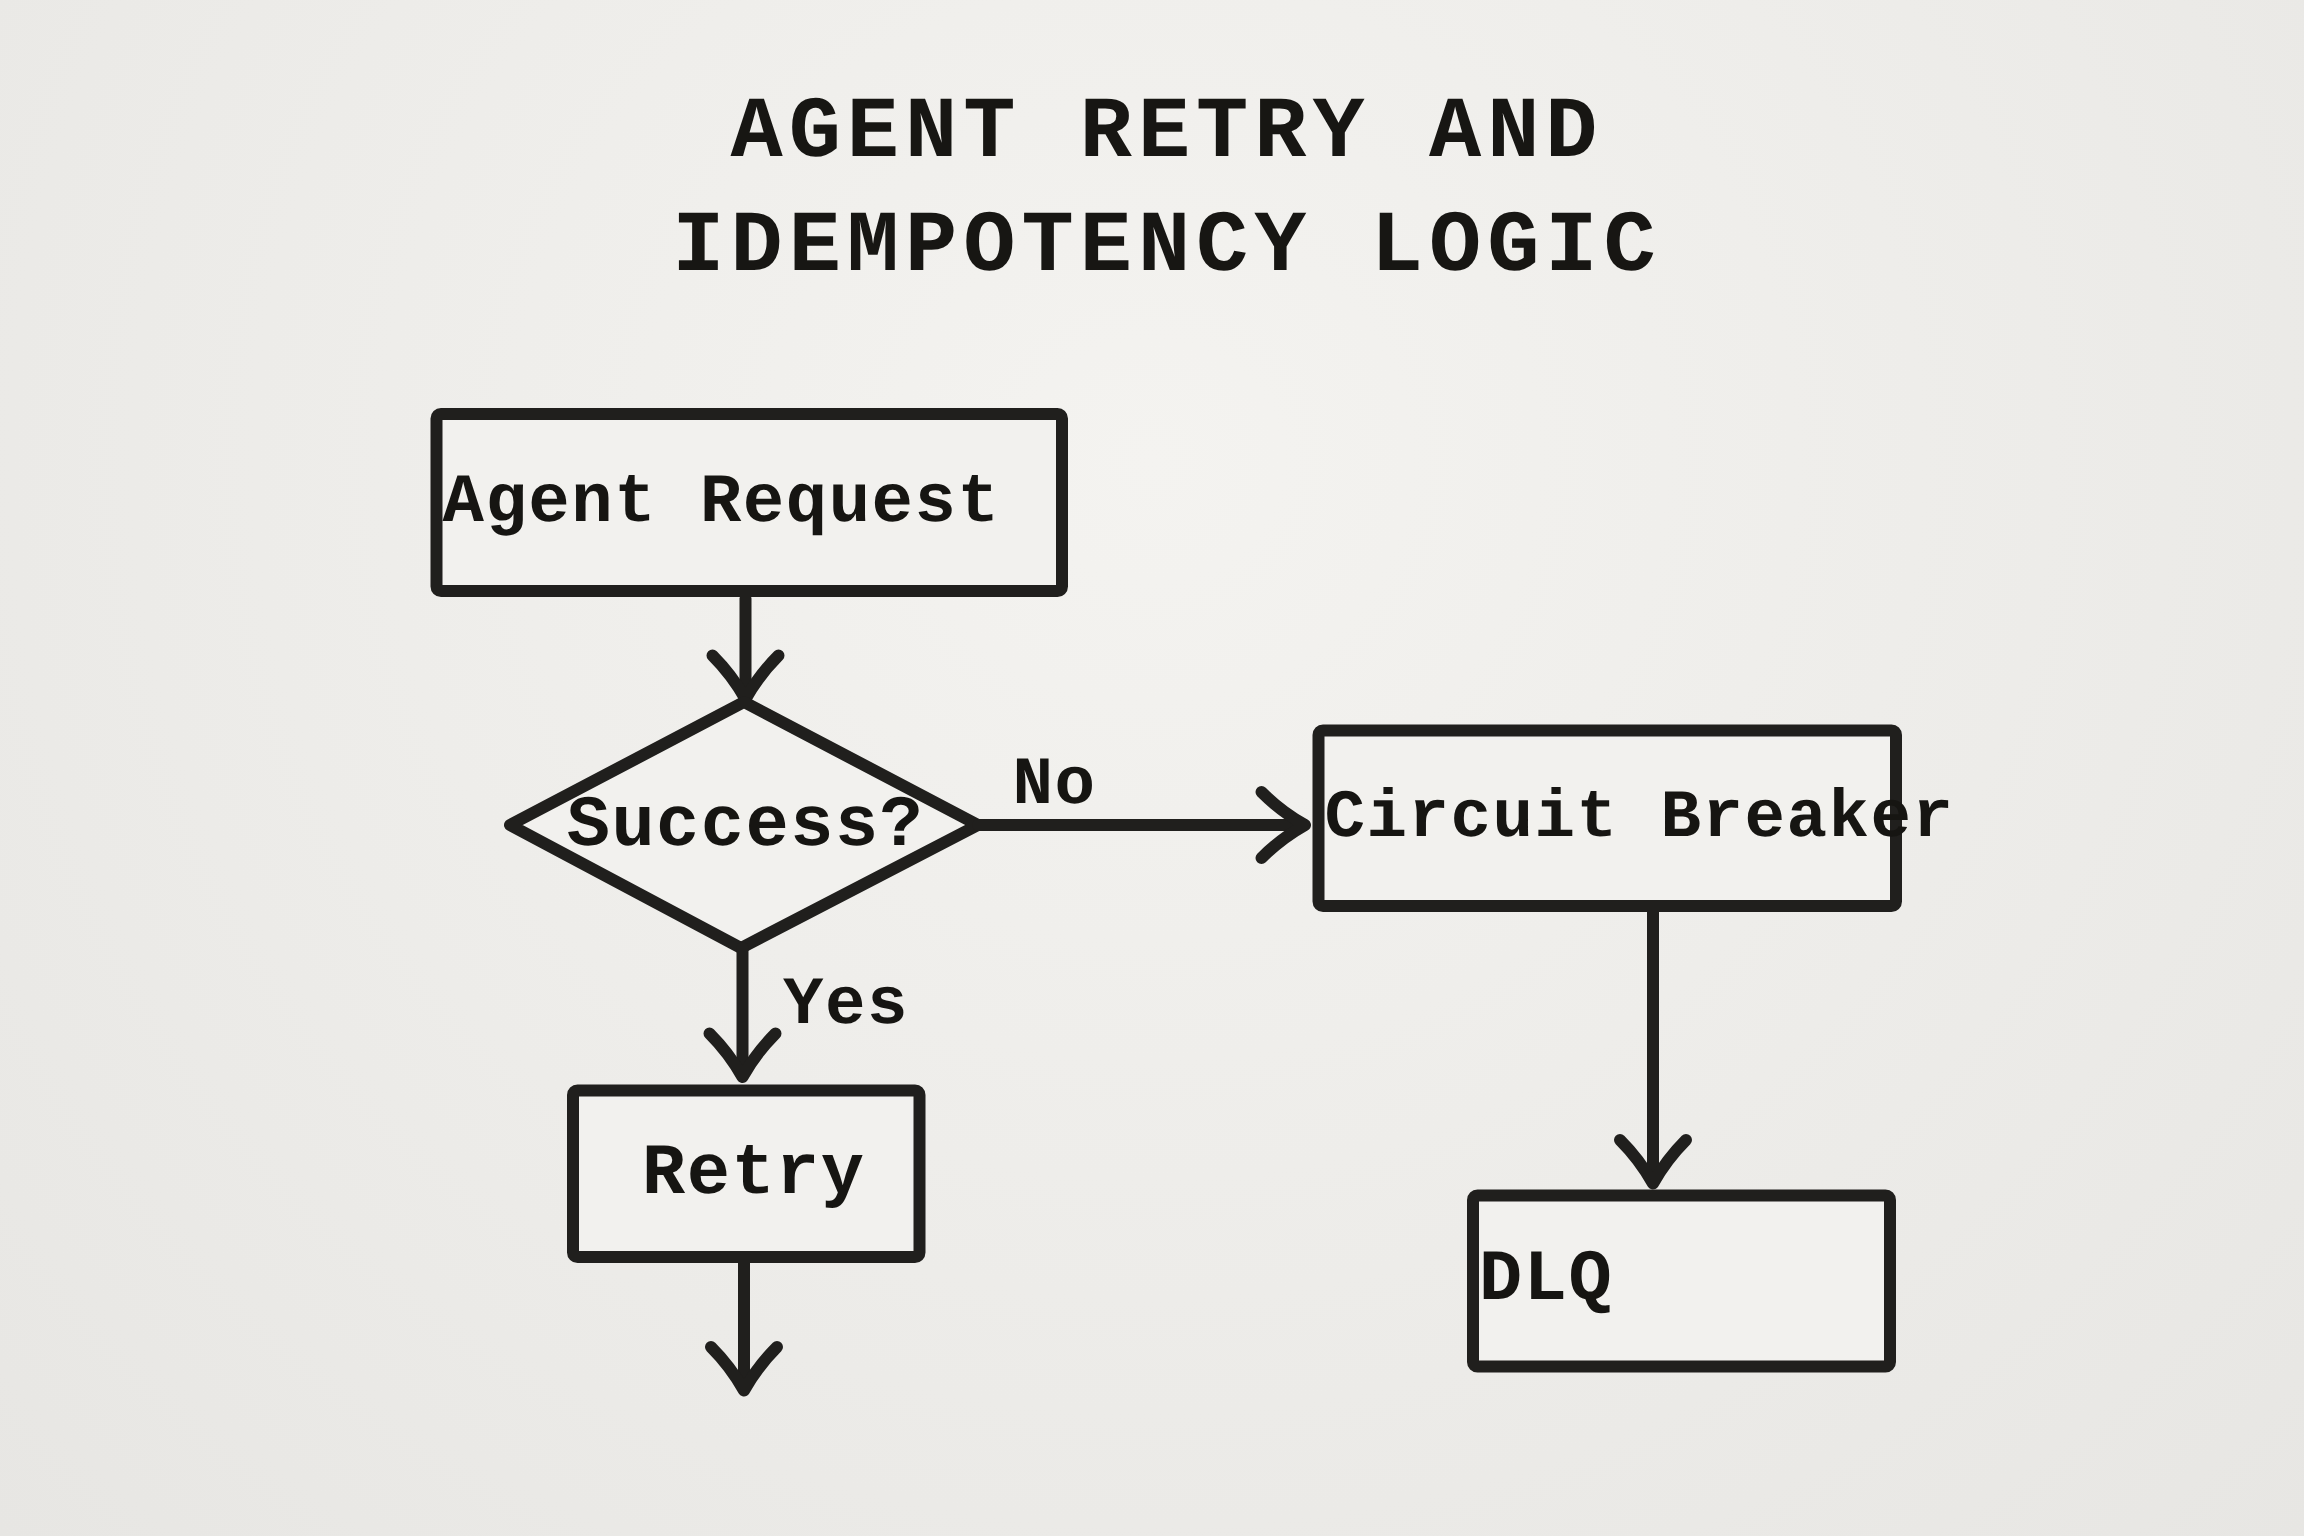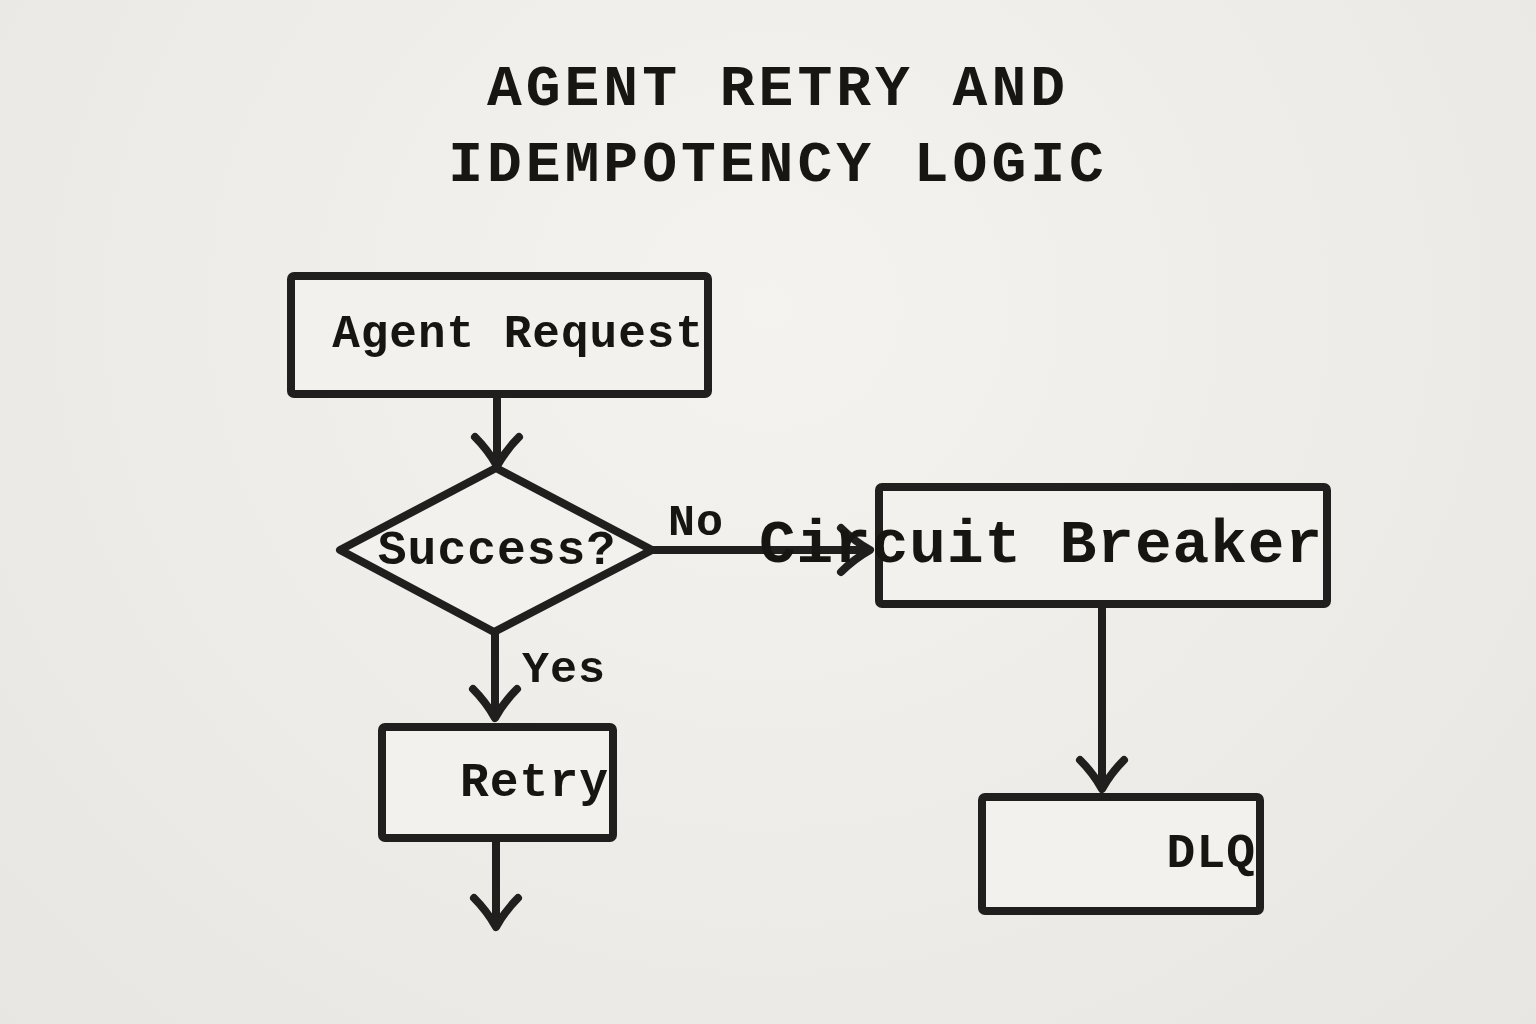--- a/index.html
+++ b/index.html
@@ -46,49 +46,49 @@
     fill: #f2f1ee;
   }
   .node {
     position: absolute;
     box-sizing: border-box;
     border: 8px solid #201f1d;
     border-radius: 7px;
     background: #f2f1ee;
     display: flex;
     align-items: center;
-    justify-content: flex-end;
+    justify-content: flex-start;
     font-weight: 700;
     color: #161512;
     letter-spacing: 1px;
     white-space: nowrap;
   }
   .node-agent-request   { left: 287px; top: 272px; width: 425px; height: 126px; font-size: 46px; }
-  .node-circuit-breaker { left: 875px; top: 483px; width: 456px; height: 125px; font-size: 61px; padding-left: 40px; }
+  .node-circuit-breaker { left: 875px; top: 483px; width: 393px; height: 125px; font-size: 45px; }
   .node-retry           { left: 378px; top: 723px; width: 239px; height: 119px; font-size: 48px; padding-left: 42px; }
   .node-dlq             { left: 978px; top: 793px; width: 286px; height: 122px; font-size: 48px; }
   .diamond-label {
     position: absolute;
     left: 370px;
     top: 524px;
     width: 254px;
     text-align: center;
     font-size: 48px;
     font-weight: 700;
     color: #161512;
     letter-spacing: 1px;
   }
   .edge-label {
     position: absolute;
     font-size: 45px;
     font-weight: 700;
     color: #161512;
     letter-spacing: 1px;
   }
-  .edge-label-no  { left: 668px; top: 498px; width: 70px; }
+  .edge-label-no  { left: 668px; top: 498px; width: 70px; text-align: center; }
   .edge-label-yes { left: 516px; top: 645px; width: 90px; text-align: right; }
 </style>
 </head>
 <body>
 
 <div class="canvas">
 
   <div class="title">
     <div>AGENT RETRY AND</div>
     <div>IDEMPOTENCY LOGIC</div>

